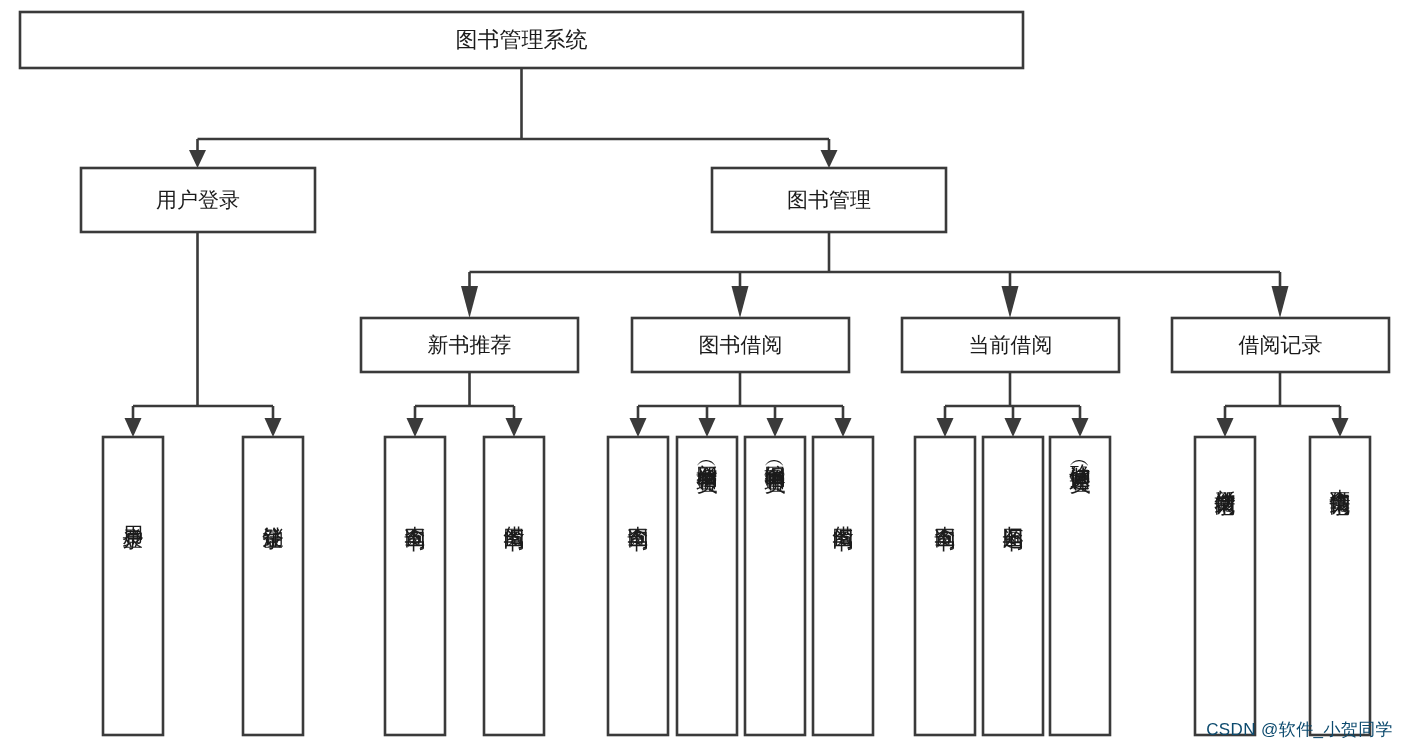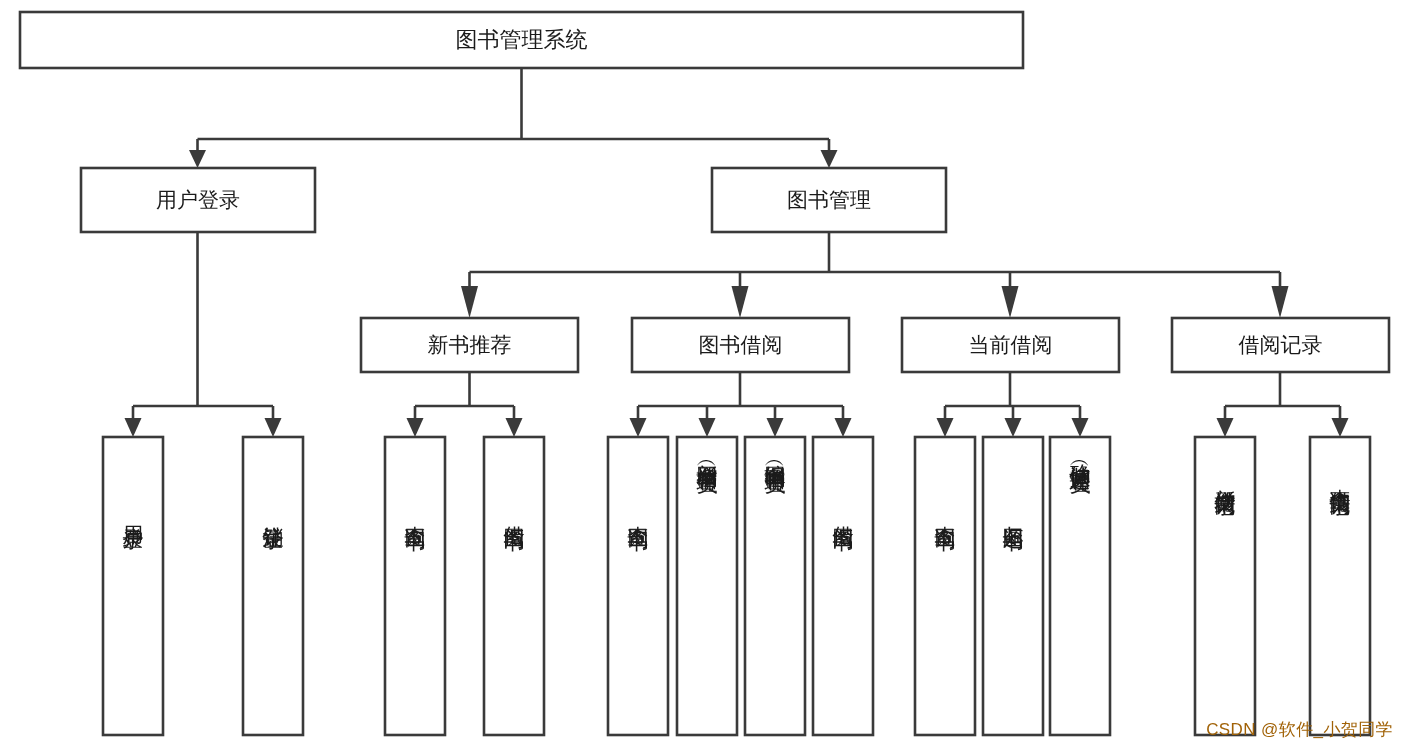--- a/index.html
+++ b/index.html
@@ -70,21 +70,21 @@
     color: #1b1b1b;
     letter-spacing: 1.5px;
     white-space: nowrap;
   }
   .watermark {
     position: absolute;
     right: 12px;
     bottom: 6px;
     font-family: "Liberation Sans", "DejaVu Sans", sans-serif;
     font-size: 17px;
-    color: #a16207;
+    color: #0c4a6e;
     letter-spacing: 0.4px;
     white-space: nowrap;
     user-select: none;
   }
 </style>
 </head>
 <body>
 
 <div id="diagram-root">
 

